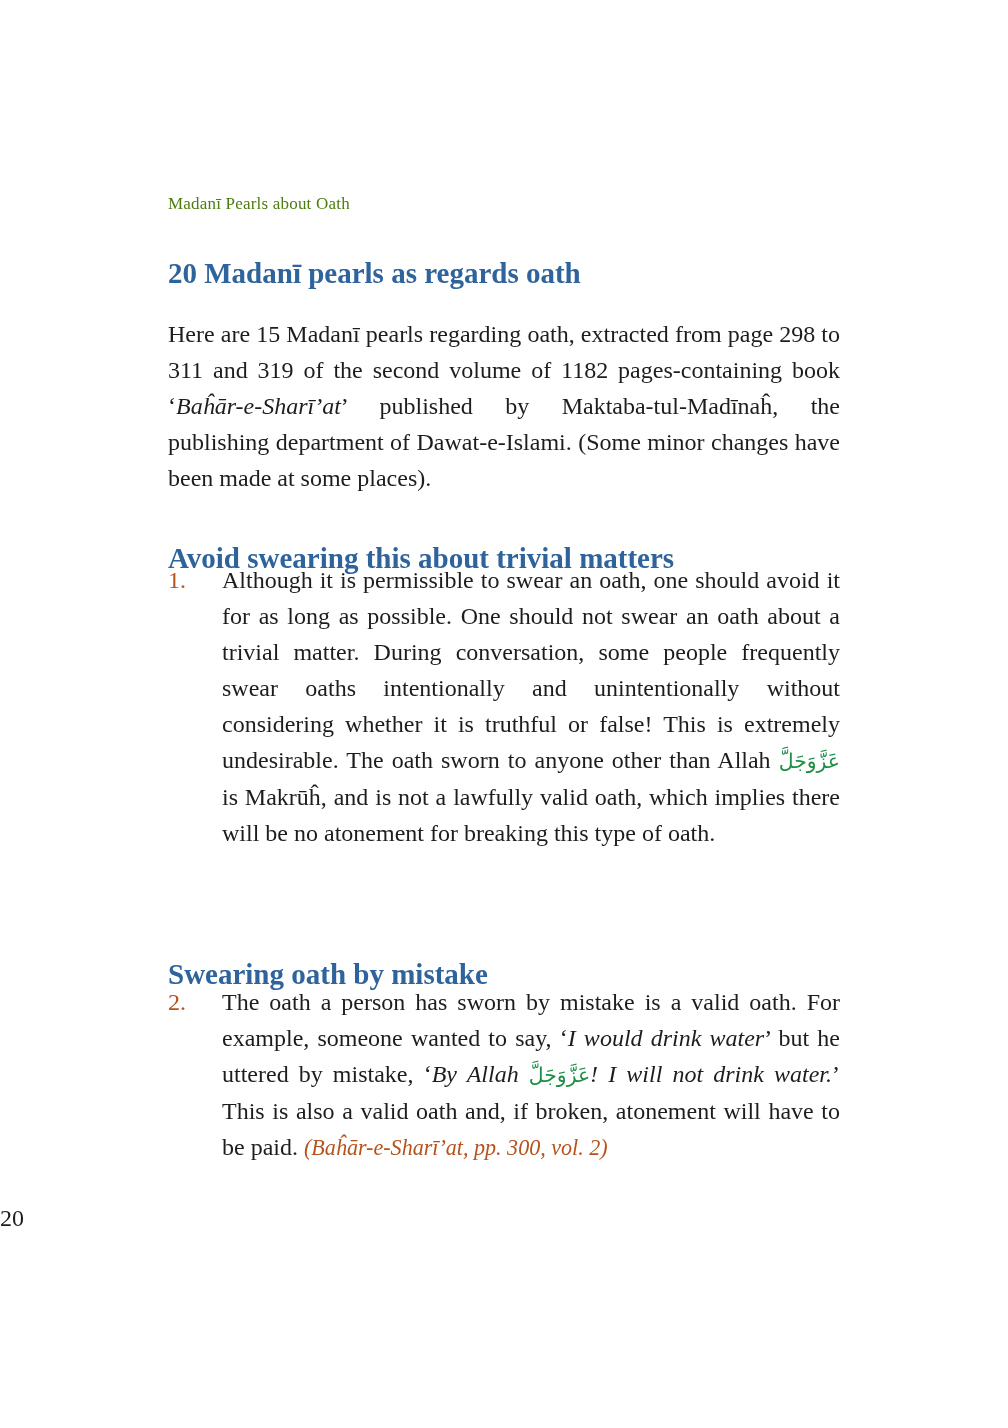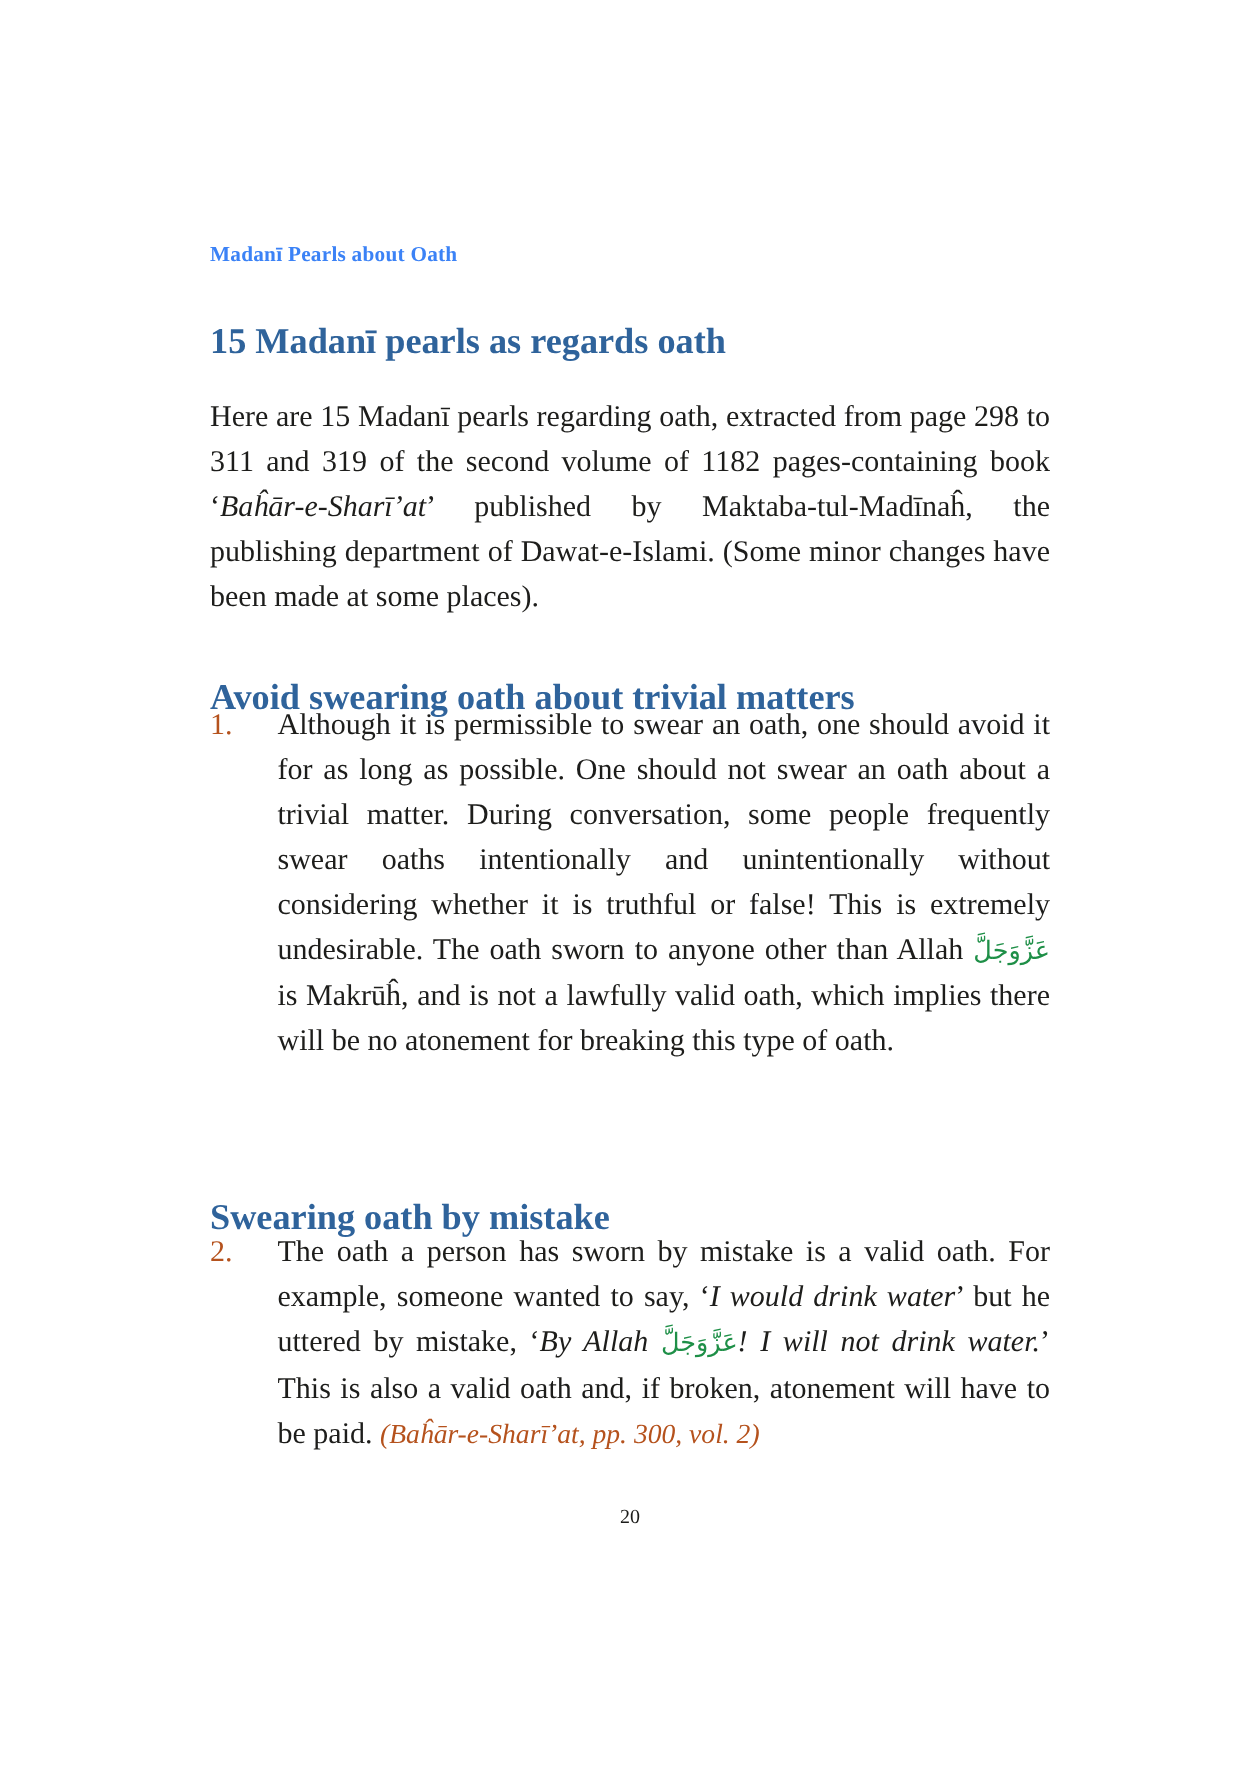--- a/index.html
+++ b/index.html
@@ -14,22 +14,21 @@
     font-family: "Liberation Serif", "DejaVu Serif", serif;
     color: var(--c-body, #1d1d1b);
     overflow: hidden;
   }
   .abs { position: absolute; }
 
   .page-header {
     top: 194px; left: 168px; width: 672px;
     font-size: 17px;
     letter-spacing: 0.2px;
-    color: #3b82f6;
-    font-weight: bold;
+    color: #4d7c0f;
   }
   .h-title {
     top: 238px; left: 168px; width: 700px;
     font-size: 29px;
     font-weight: bold;
     color: var(--c-heading, #2f639b);
   }
   .intro {
     top: 292px; left: 168px; width: 672px;
     font-size: 24px;
@@ -60,22 +59,21 @@
   }
   .li-body {
     flex: 1 1 auto;
     font-size: 24px;
     line-height: 36px;
     text-align: justify;
   }
 
   .page-number {
     top: 1205px; left: 0; width: 1008px;
-    text-align: center;
-    font-size: 16px;
+    font-size: 24px;
     color: #1d1d1b;
   }
 
   
   .run-p { }
   .run-i { font-style: italic; }
   .run-g {
     color: var(--c-arabic, #1e8f47);
     font-size: 0.85em;
     font-style: normal;
@@ -86,25 +84,25 @@
     font-style: italic;
     font-size: 0.92em;
     margin-top: 11px;
   }
 </style>
 </head>
 <body style="--c-heading: #2f639b; --c-number: #b5521d; --c-citation: #b5521d; --c-arabic: #1e8f47; --c-body: #1d1d1b;">
 
 <div class="abs page-header">Madanī Pearls about Oath</div>
 
-<h1 class="abs h-title">15 Madanī pearls as regards oath</h1>
+<h1 class="abs h-title">20 Madanī pearls as regards oath</h1>
 
 <p class="abs intro"><span class="run-p">Here are 15 Madanī pearls regarding oath, extracted from page 298 to 311 and 319 of the second volume of 1182 pages-containing book ‘</span><span class="run-i">Baĥār-e-Sharī’at</span><span class="run-p">’ published by Maktaba-tul-Madīnaĥ, the publishing department of Dawat-e-Islami. (Some minor changes have been made at some places).</span></p>
 
-<h2 class="abs section-heading s1">Avoid swearing oath about trivial matters</h2>
+<h2 class="abs section-heading s1">Avoid swearing this about trivial matters</h2>
 
 <div class="abs list-item li-1">
   <div class="li-num">1.</div>
   <div class="li-body"><span class="run-p">Although it is permissible to swear an oath, one should avoid it for as long as possible. One should not swear an oath about a trivial matter. During conversation, some people frequently swear oaths intentionally and unintentionally without considering whether it is truthful or false! This is extremely undesirable. The oath sworn to anyone other than Allah </span><span class="run-g">عَزَّوَجَلَّ</span><span class="run-p"> is Makrūĥ, and is not a lawfully valid oath, which implies there will be no atonement for breaking this type of oath.</span></div>
 </div>
 
 <h2 class="abs section-heading s2">Swearing oath by mistake</h2>
 
 <div class="abs list-item li-2">
   <div class="li-num">2.</div>

